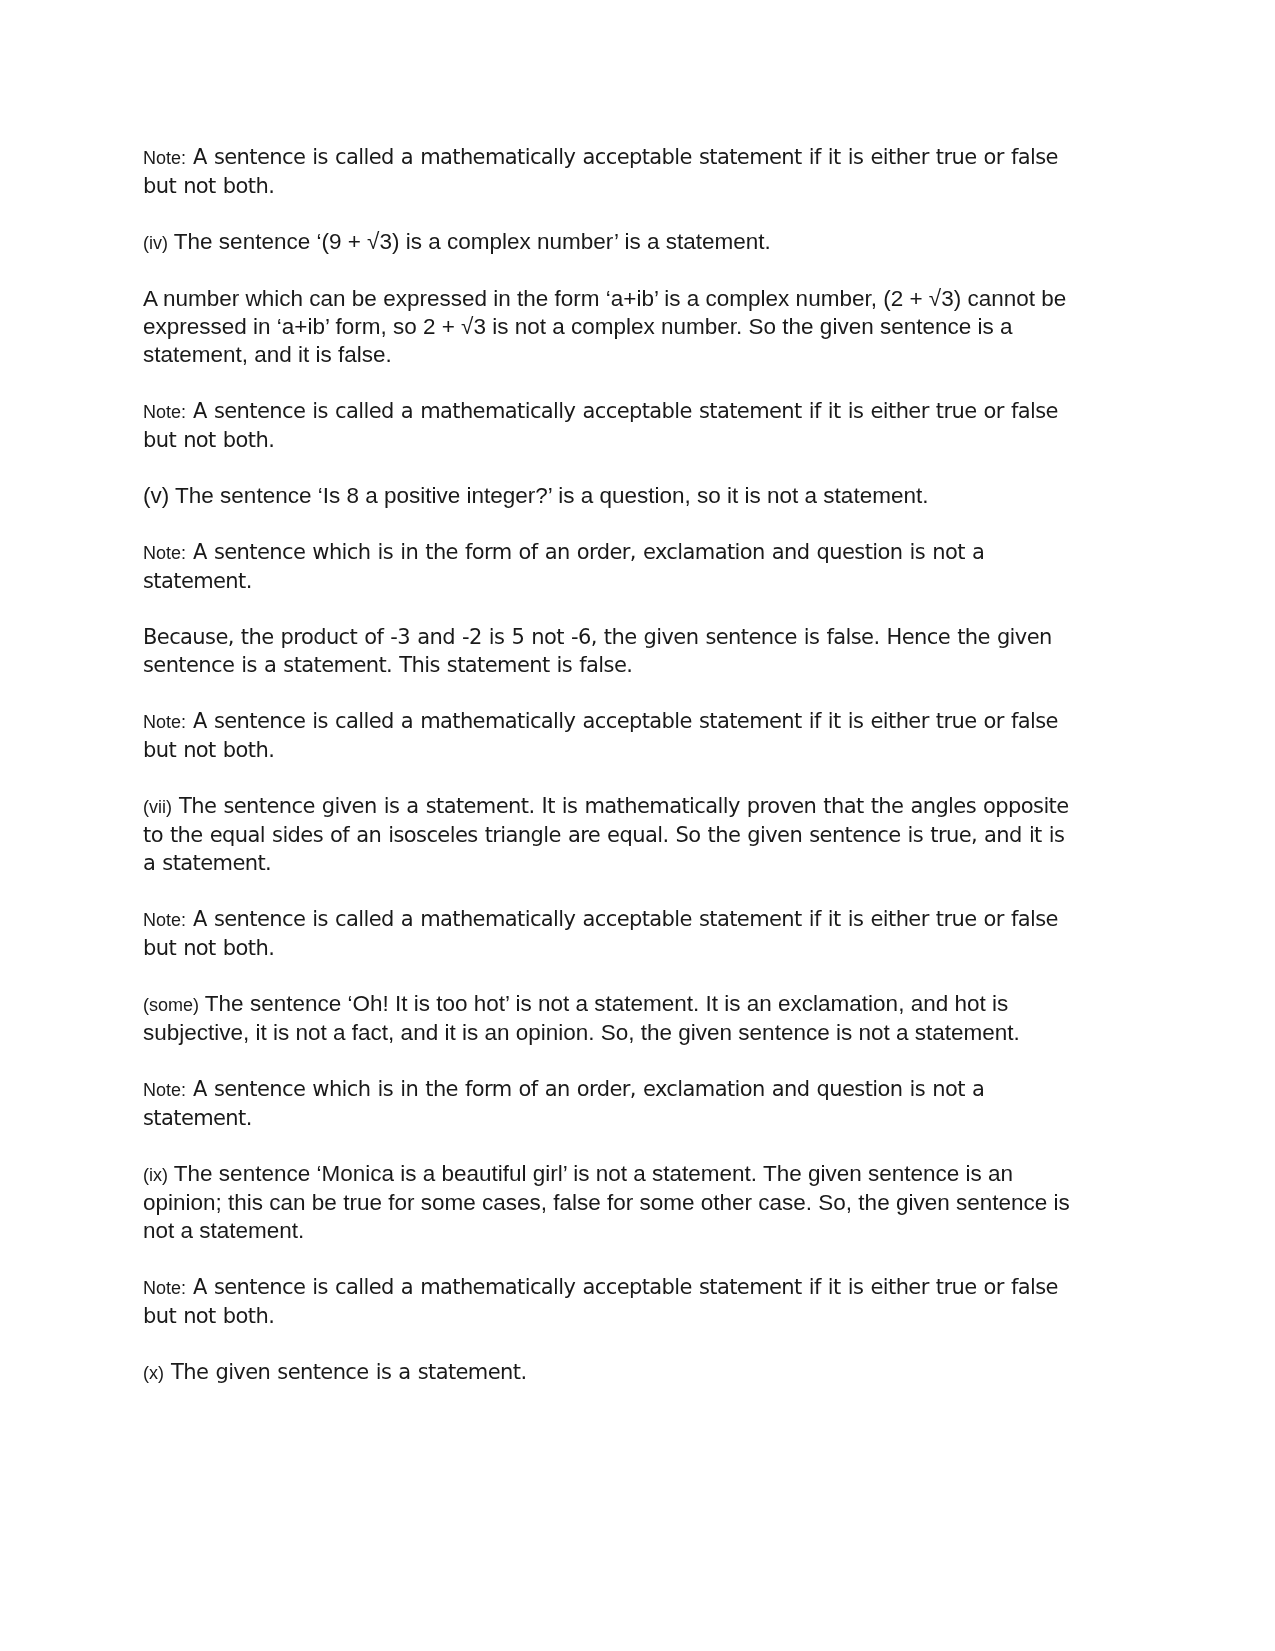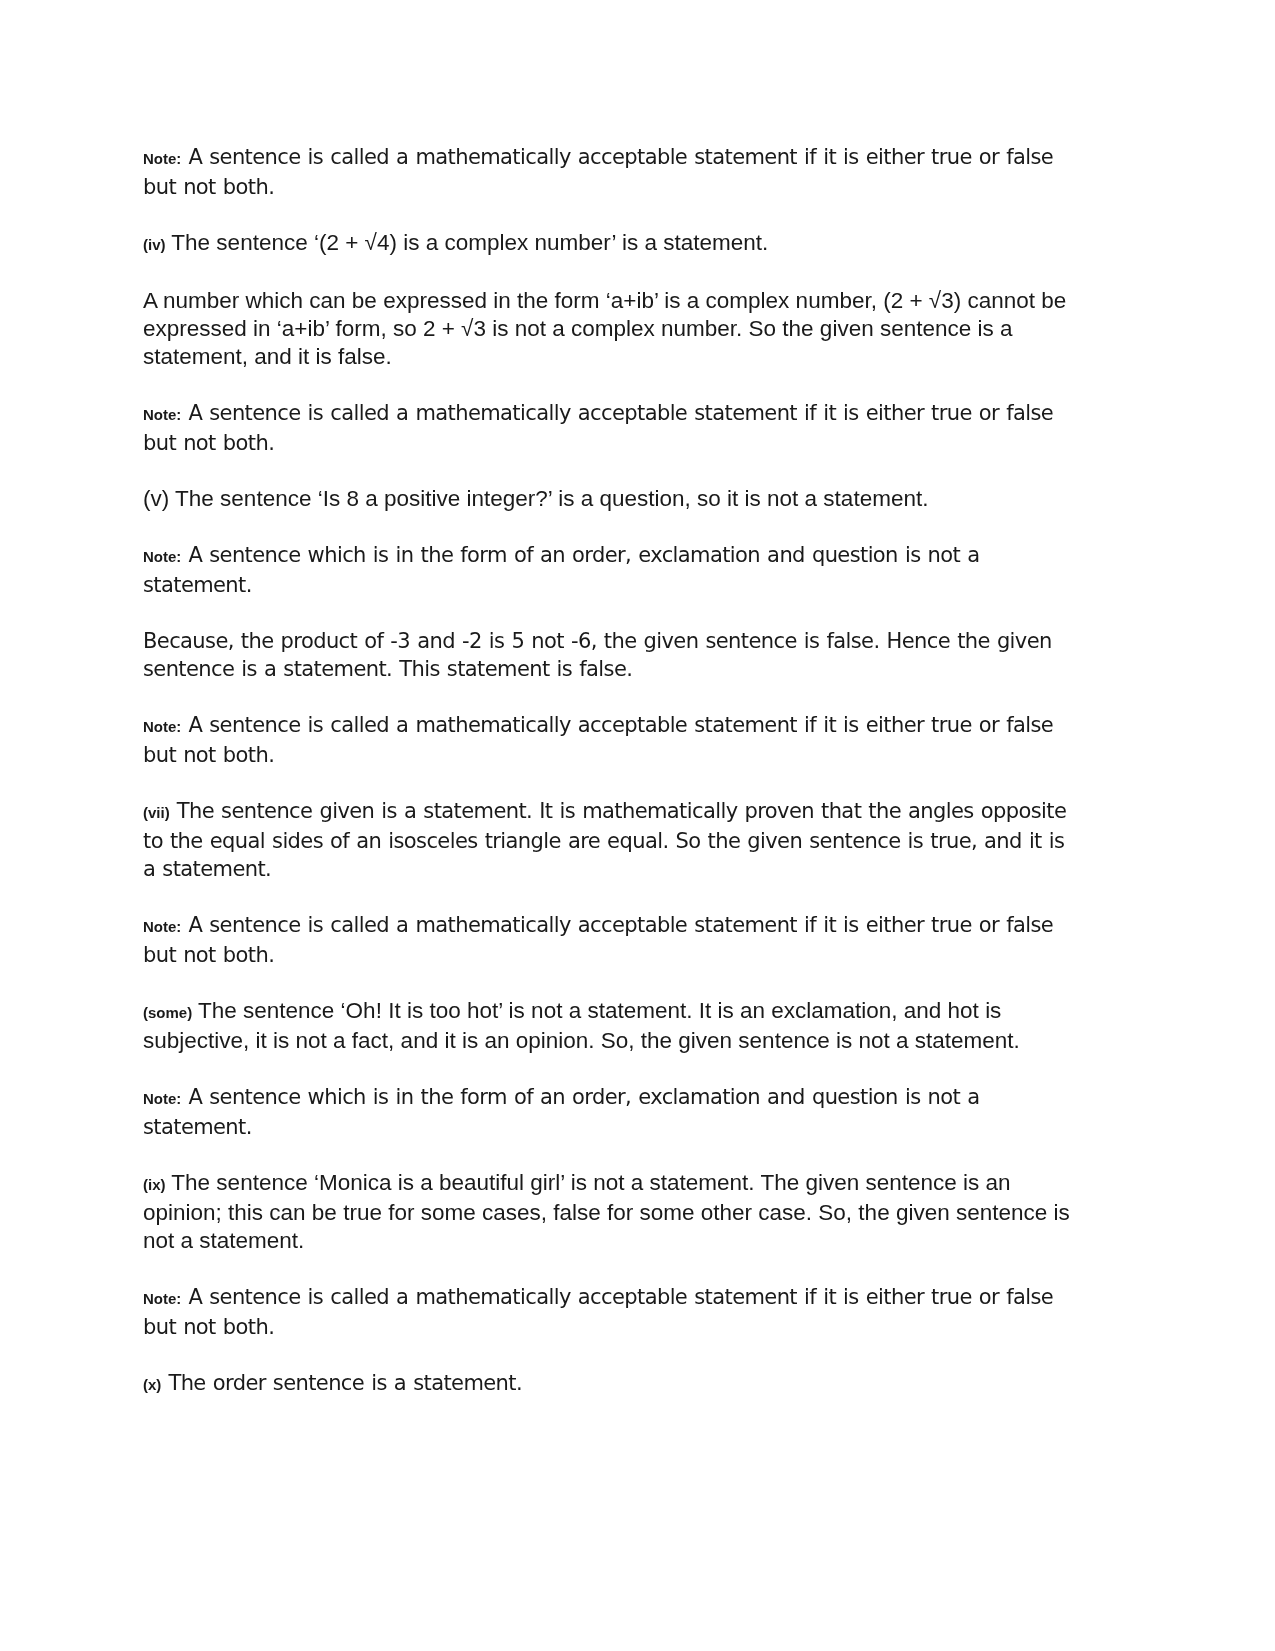--- a/index.html
+++ b/index.html
@@ -1,29 +1,29 @@
 <!DOCTYPE html>
 <html><head>
   <meta charset="utf-8">
   <style>
     html, body { margin: 0; padding: 0; background: #ffffff; }
     body { width: 1275px; height: 1651px; position: relative; overflow: hidden; }
     .page { position: absolute; left: 143px; top: 143px; width: 940px; color: #1a1a1a; }
     .para { margin: 0 0 28px 0; font-size: 22.5px; line-height: 28px; }
     .dv { font-family: "DejaVu Sans", sans-serif; font-size: 21px; letter-spacing: -0.6px; word-spacing: 1px; }
     .lib { font-family: "Liberation Sans", sans-serif; font-size: 22.5px; }
-    .lbl { font-weight: bold; font-family: "Liberation Sans", sans-serif; font-size: 15px; letter-spacing: 0; }
+    .lbl { font-weight: normal; font-family: "Liberation Sans", sans-serif; font-size: 18px; letter-spacing: 0; }
   </style>
 </head>
 <body>
 
 <div class="page">
   <p class="para dv"><span class="lbl">Note:</span><span> A sentence is called a mathematically acceptable statement if it is either true or false but not both.</span></p>
 
-  <p class="para lib"><span class="lbl">(iv)</span><span> The sentence ‘(2 + √4) is a complex number’ is a statement.</span></p>
+  <p class="para lib"><span class="lbl">(iv)</span><span> The sentence ‘(9 + √3) is a complex number’ is a statement.</span></p>
 
   <p class="para lib"><span>A number which can be expressed in the form ‘a+ib’ is a complex number, (2 + √3) cannot be expressed in ‘a+ib’ form, so 2 + √3 is not a complex number. So the given sentence is a statement, and it is false.</span></p>
 
   <p class="para dv"><span class="lbl">Note:</span><span> A sentence is called a mathematically acceptable statement if it is either true or false but not both.</span></p>
 
   <p class="para lib"><span>(v) The sentence ‘Is 8 a positive integer?’ is a question, so it is not a statement.</span></p>
 
   <p class="para dv"><span class="lbl">Note:</span><span> A sentence which is in the form of an order, exclamation and question is not a statement.</span></p>
 
 
@@ -36,14 +36,14 @@
   <p class="para dv"><span class="lbl">Note:</span><span> A sentence is called a mathematically acceptable statement if it is either true or false but not both.</span></p>
 
   <p class="para lib"><span class="lbl">(some)</span><span> The sentence ‘Oh! It is too hot’ is not a statement. It is an exclamation, and hot is subjective, it is not a fact, and it is an opinion. So, the given sentence is not a statement.</span></p>
 
   <p class="para dv"><span class="lbl">Note:</span><span> A sentence which is in the form of an order, exclamation and question is not a statement.</span></p>
 
   <p class="para lib"><span class="lbl">(ix)</span><span> The sentence ‘Monica is a beautiful girl’ is not a statement. The given sentence is an opinion; this can be true for some cases, false for some other case. So, the given sentence is not a statement.</span></p>
 
   <p class="para dv"><span class="lbl">Note:</span><span> A sentence is called a mathematically acceptable statement if it is either true or false but not both.</span></p>
 
-  <p class="para dv"><span class="lbl">(x)</span><span> The order sentence is a statement.</span></p>
+  <p class="para dv"><span class="lbl">(x)</span><span> The given sentence is a statement.</span></p>
 </div>
 
 </body></html>

